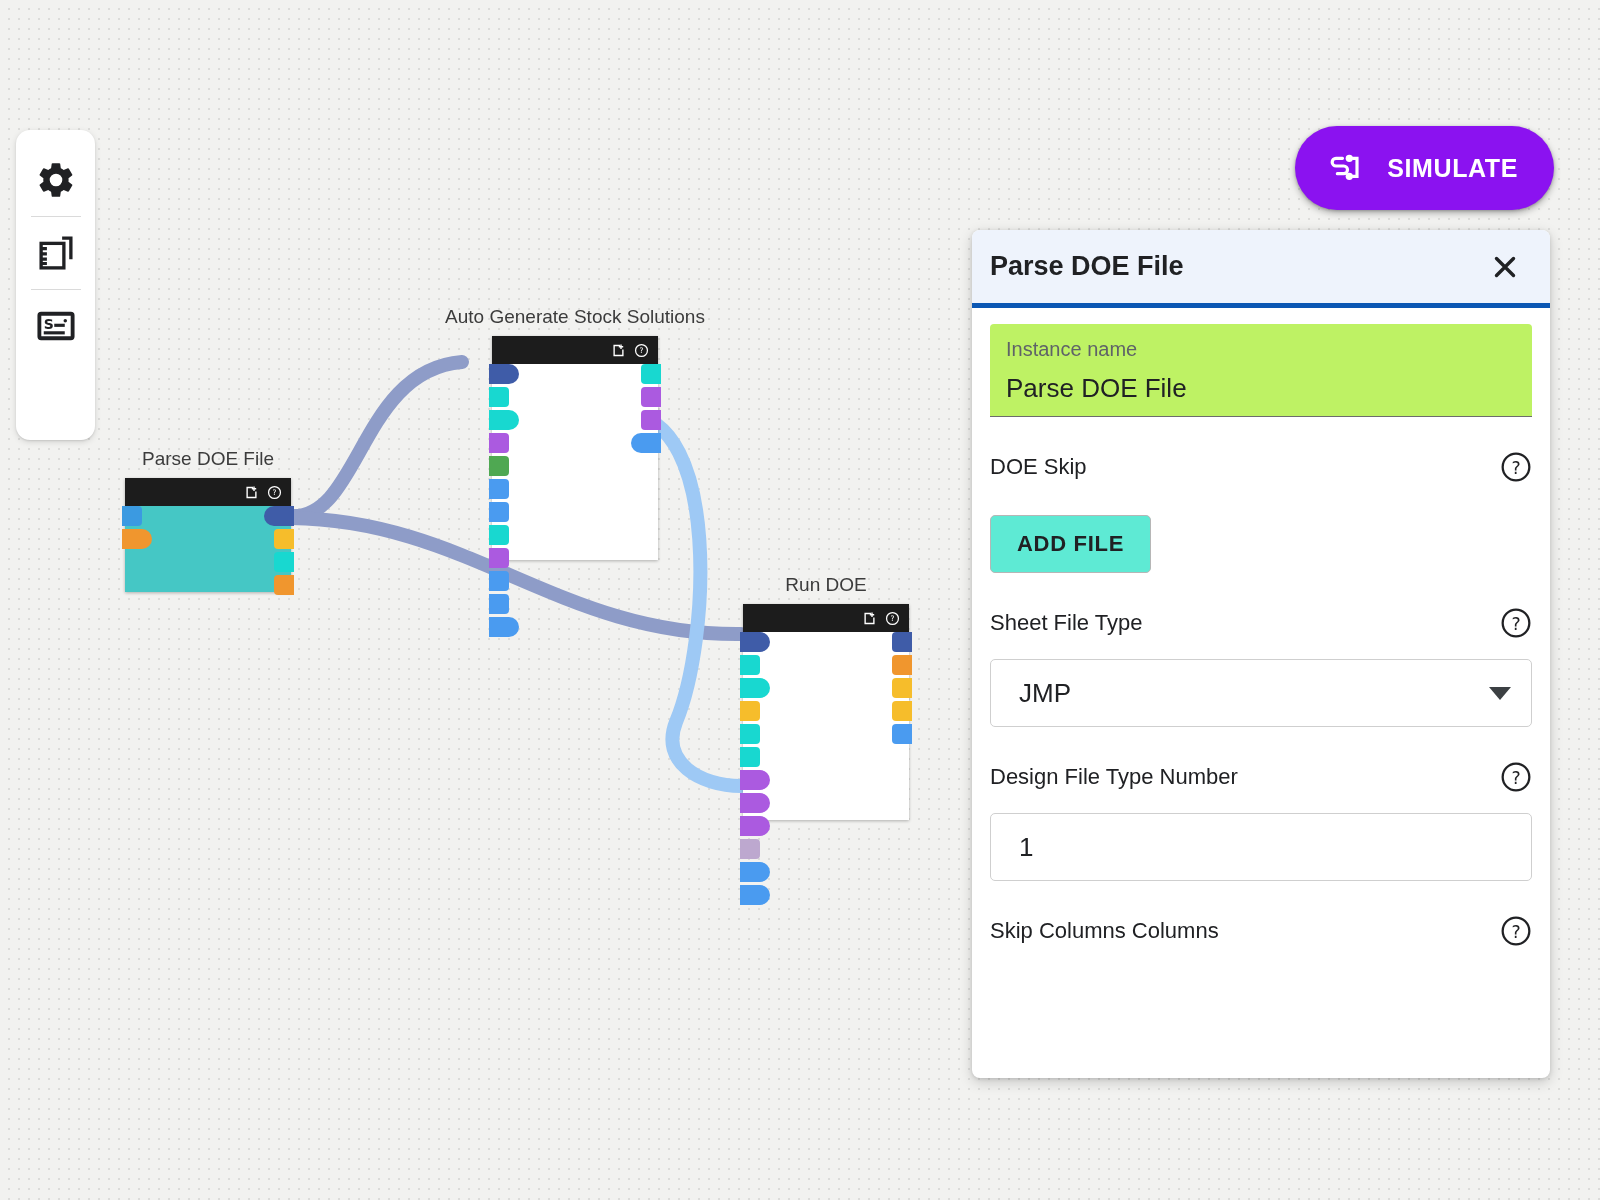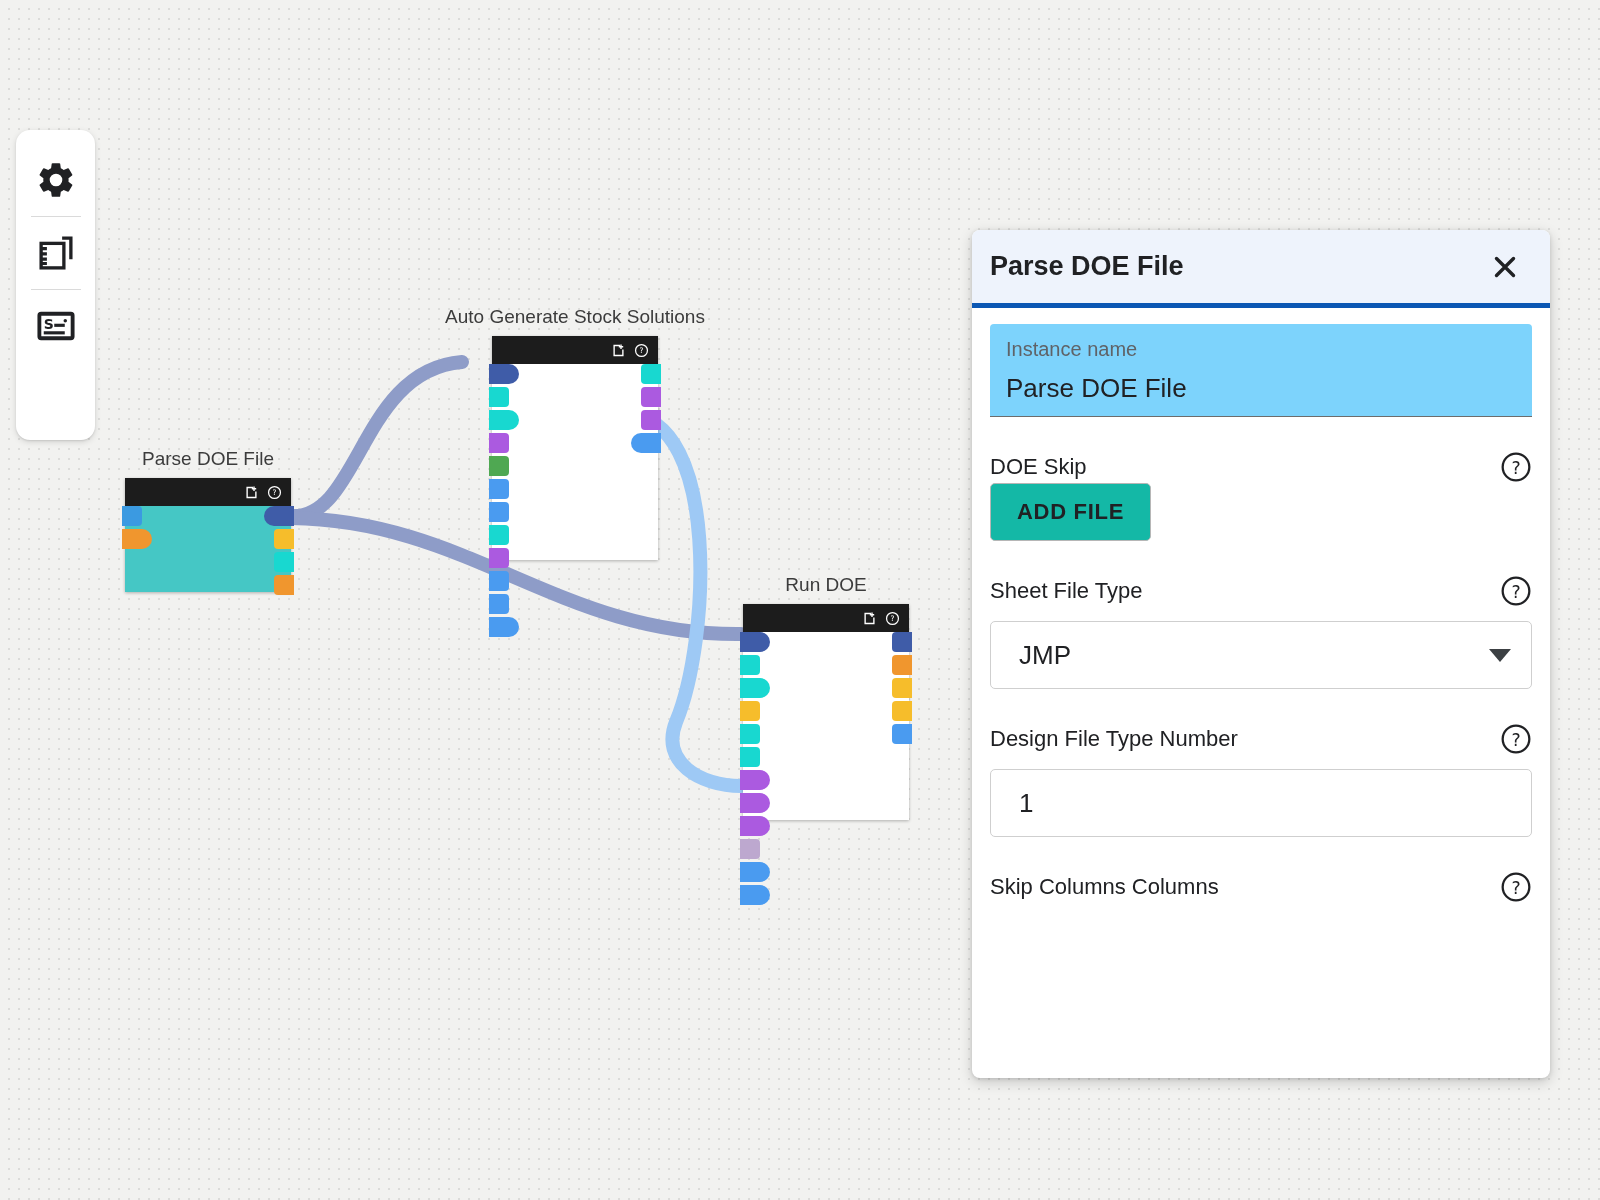--- a/index.html
+++ b/index.html
@@ -108,49 +108,49 @@
     display: flex; align-items: center; justify-content: space-between;
     padding: 0 28px 0 18px;
     flex: none;
   }
   #panel-title { font-size: 27px; font-weight: bold; color: #202124; }
   #close-btn { cursor: pointer; display: flex; }
 
   #panel-body { padding: 16px 18px 0 18px; overflow: hidden; }
 
   .filled-field {
-    background: #7dd3fc;
+    background: #bef264;
     border-bottom: 1.5px solid #6c6c6c;
     padding: 14px 16px 12px 16px;
     border-radius: 4px 4px 0 0;
   }
   .filled-label { font-size: 20px; color: #5f6368; margin-bottom: 12px; }
   .filled-value { font-size: 26px; color: #202124; }
 
   .field-row {
     display: flex; align-items: center; justify-content: space-between;
     margin-top: 34px;
   }
   .field-label { font-size: 22px; color: #202124; }
   .help-icon { cursor: pointer; display: flex; }
 
   .outlined-btn {
-    margin-top: 0;
+    margin-top: 32px;
     display: inline-block;
     padding: 15px 26px;
     border: 1px solid #b6b6b6;
     border-radius: 5px;
-    background: #14b8a6;
+    background: #5eead4;
     font-size: 22px; font-weight: bold;
     letter-spacing: .7px;
     color: #202124;
     cursor: pointer;
   }
   .outlined-select, .outlined-input {
-    margin-top: 14px;
+    margin-top: 20px;
     width: 100%;
     height: 68px;
     border: 1px solid #cfcfcf;
     border-radius: 5px;
     background: #ffffff;
     display: flex; align-items: center; justify-content: space-between;
     padding: 0 20px 0 28px;
     font-size: 26px; color: #202124;
     cursor: pointer;
   }
@@ -207,20 +207,29 @@
       <svg width="42" height="42" viewBox="0 0 24 24">
         <rect x="2.5" y="5" width="19" height="14" rx="1" fill="none" stroke="#202124" stroke-width="2.2"></rect>
         <text x="5" y="13.6" font-family="DejaVu Sans" font-size="8" font-weight="bold" fill="#202124">S</text>
         <rect x="11" y="10.7" width="6" height="1.8" fill="#202124"></rect>
         <circle cx="17.3" cy="9" r="1" fill="#202124"></circle>
         <rect x="5" y="15" width="12" height="1.8" fill="#202124"></rect>
       </svg>
     </div>
   </div>
 
+  <button id="simulate-btn">
+    <svg width="40" height="40" viewBox="0 0 24 24">
+      <path fill="none" stroke="#ffffff" stroke-width="1.9" stroke-linecap="round" d="M10.5 6.2H6.6a2.3 2.3 0 000 4.6h4.6a2.3 2.3 0 010 4.6H7.4"></path>
+      <circle cx="14.6" cy="6.2" r="2.2" fill="#ffffff"></circle>
+      <circle cx="14.6" cy="17" r="2.2" fill="#ffffff"></circle>
+      <path fill="none" stroke="#ffffff" stroke-width="1.9" stroke-linecap="round" d="M16.8 6.2h2.4v10.8h-2.4"></path>
+    </svg>
+    <span class="lbl">SIMULATE</span>
+  </button>
 
   <div class="node" style="left:125px; top:478px; width:166px;">
     <div class="node-title">Parse DOE File</div>
     <div class="node-box selected" style="background:#45c7c5;">
       <div class="node-header">
         <svg width="15" height="15" viewBox="0 0 24 24">
           <path fill="none" stroke="#ffffff" stroke-width="2.2" d="M14.5 4H5v16h14v-9.5"></path>
           <path stroke="#ffffff" stroke-width="2.2" d="M16 2.5v7M12.5 6h7"></path>
         </svg>
         <svg width="15" height="15" viewBox="0 0 24 24">

